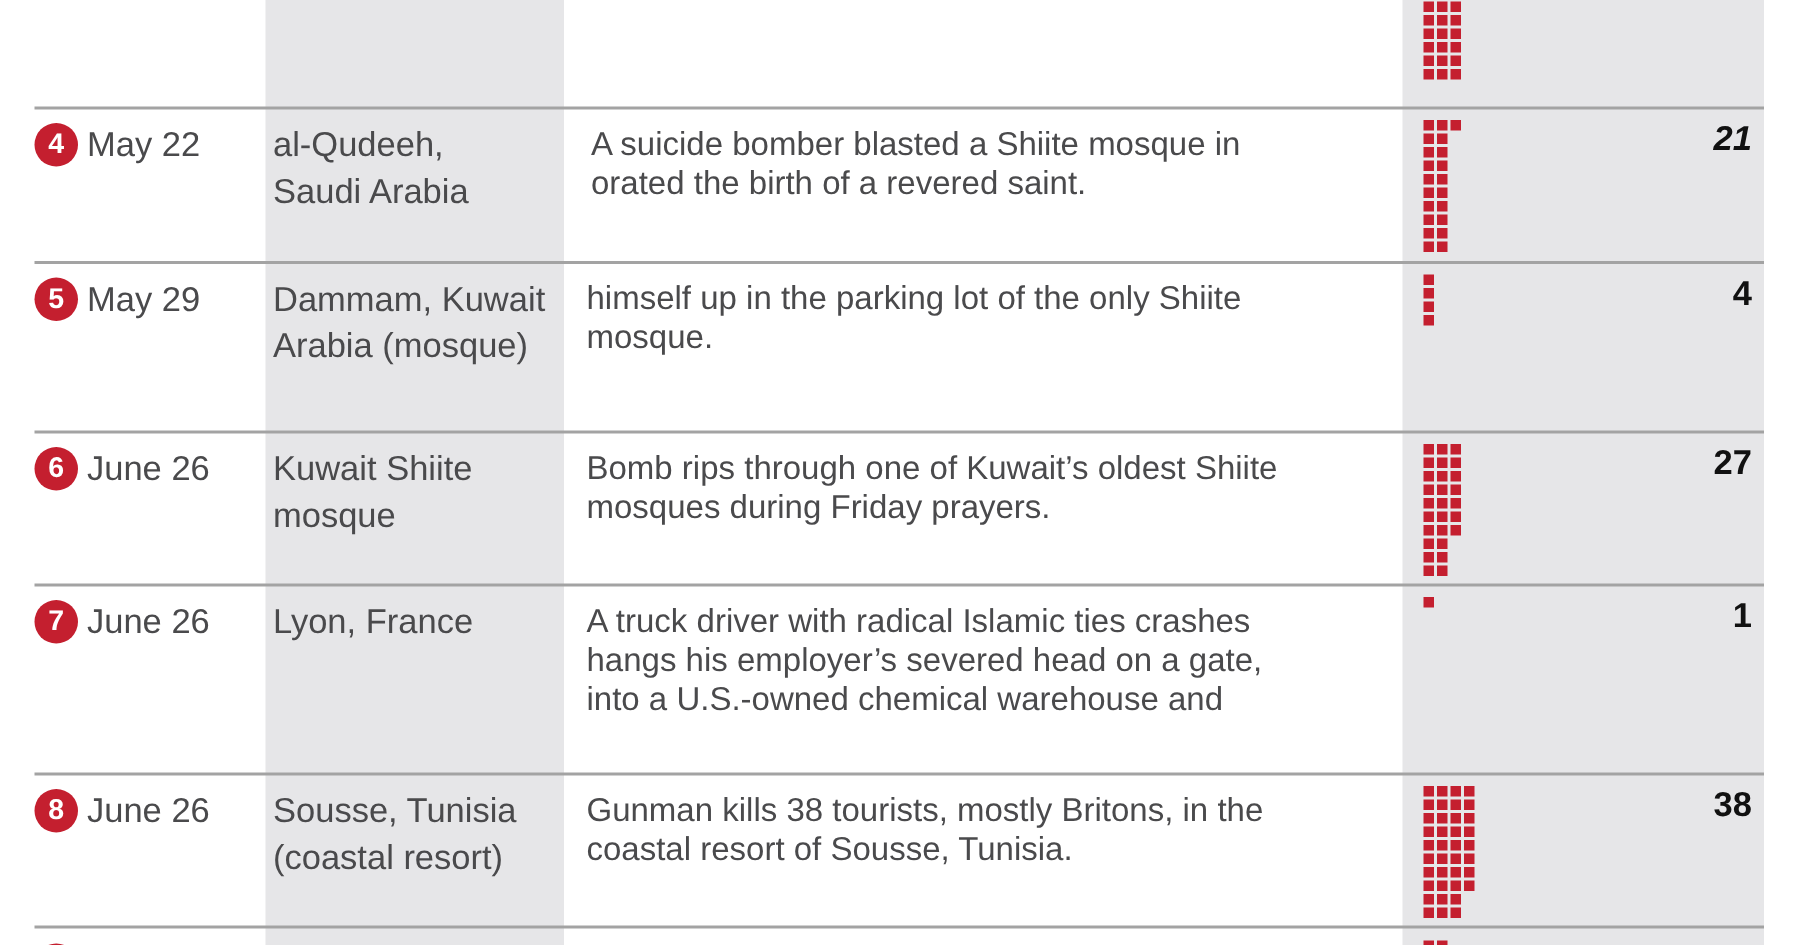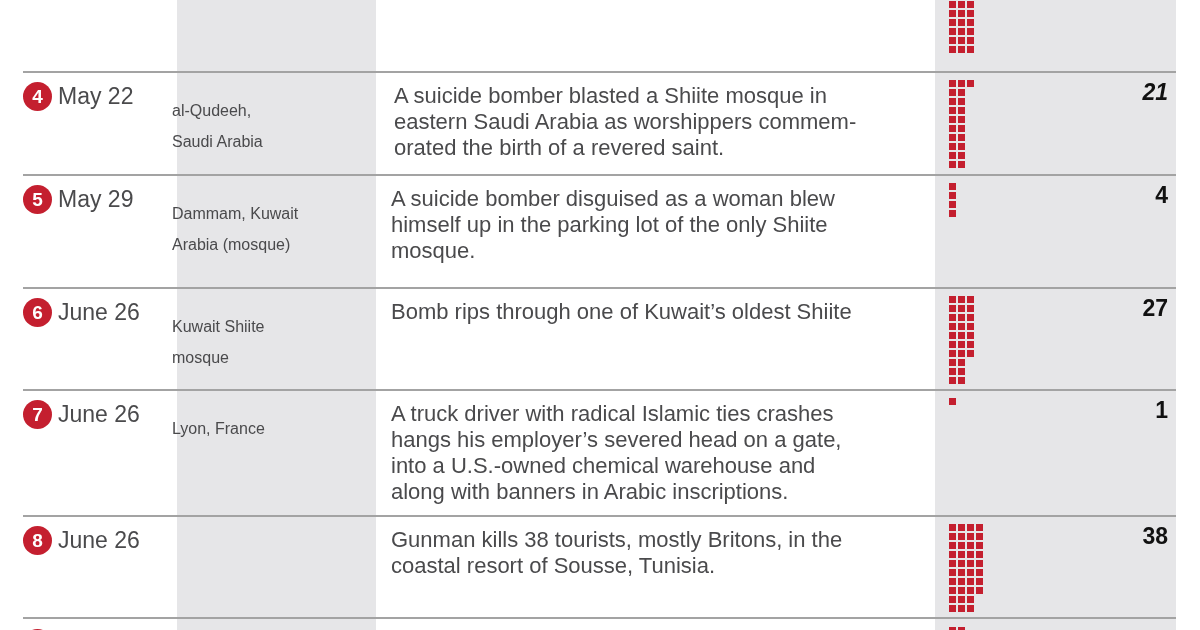--- a/index.html
+++ b/index.html
@@ -3,21 +3,21 @@
 <meta charset="utf-8">
 <style>
   html,body{margin:0;padding:0;}
   body{width:1200px;height:630px;overflow:hidden;background:#fff;position:relative;font-family:"Liberation Sans",sans-serif;color:#4a4a4c;}
   .col-bg{position:absolute;top:0;height:630px;background:#e6e6e8;}
   #loc-bg{left:177px;width:199px;}
   #ico-bg{left:935px;width:241px;}
   .divider{position:absolute;left:23px;width:1153px;height:2px;background:#a3a3a3;}
   .badge{position:absolute;left:23px;width:29px;height:29px;border-radius:50%;background:#c41f2f;color:#fff;font-weight:bold;font-size:19px;line-height:29px;text-align:center;}
   .date{position:absolute;left:58px;font-size:23px;line-height:31px;}
-  .loc{position:absolute;left:172px;width:190px;font-size:16px;line-height:31px;margin-top:14px;}
+  .loc{position:absolute;left:182px;width:190px;font-size:23px;line-height:31px;}
   .desc{position:absolute;left:391px;width:540px;font-size:22px;line-height:26px;}
   .count{position:absolute;right:32px;font-size:23px;font-weight:bold;color:#111;text-align:right;}
   .grid{position:absolute;left:949px;}
   .sq{position:absolute;width:7px;height:7px;background:#c41f2f;}
 </style>
 </head>
 <body>
 
 <div id="loc-bg" class="col-bg"></div>
 <div id="ico-bg" class="col-bg"></div>
@@ -49,21 +49,20 @@
       <div class="sq" style="left: 18px; top: 81px;"></div>
     </div>
     <div class="badge" style="top: 82px;">4</div>
     <div class="date" style="top: 81px;">May 22</div>
     <div class="loc" style="top: 81px;">
       <div>al-Qudeeh,</div>
       <div>Saudi Arabia</div>
     </div>
     <div class="desc" style="top: 83px; left: 394px;">
       <div>A suicide bomber blasted a Shiite mosque in</div>
-      <div>eastern Saudi Arabia as worshippers commem-</div>
       <div>orated the birth of a revered saint.</div>
     </div>
     <div class="count" style="top: 79px; font-style: italic;">21</div>
     <div class="grid" style="top: 80px;">
       <div class="sq" style="left: 0px; top: 0px;"></div>
       <div class="sq" style="left: 0px; top: 9px;"></div>
       <div class="sq" style="left: 0px; top: 18px;"></div>
       <div class="sq" style="left: 0px; top: 27px;"></div>
       <div class="sq" style="left: 0px; top: 36px;"></div>
       <div class="sq" style="left: 0px; top: 45px;"></div>
@@ -83,39 +82,39 @@
       <div class="sq" style="left: 9px; top: 81px;"></div>
       <div class="sq" style="left: 18px; top: 0px;"></div>
     </div>
     <div class="badge" style="top: 185px;">5</div>
     <div class="date" style="top: 184px;">May 29</div>
     <div class="loc" style="top: 184px;">
       <div>Dammam, Kuwait</div>
       <div>Arabia (mosque)</div>
     </div>
     <div class="desc" style="top: 186px;">
-      <div>A suicide bomber disguised as a woman blew</div>
       <div>himself up in the parking lot of the only Shiite</div>
       <div>mosque.</div>
     </div>
     <div class="count" style="top: 182px;">4</div>
     <div class="grid" style="top: 183px;">
       <div class="sq" style="left: 0px; top: 0px;"></div>
       <div class="sq" style="left: 0px; top: 9px;"></div>
       <div class="sq" style="left: 0px; top: 18px;"></div>
       <div class="sq" style="left: 0px; top: 27px;"></div>
     </div>
     <div class="badge" style="top: 298px;">6</div>
     <div class="date" style="top: 297px;">June 26</div>
     <div class="loc" style="top: 297px;">
       <div>Kuwait Shiite</div>
       <div>mosque</div>
     </div>
     <div class="desc" style="top: 299px;">
       <div>Bomb rips through one of Kuwait’s oldest Shiite</div>
+      <div>mosques during Friday prayers.</div>
     </div>
     <div class="count" style="top: 295px;">27</div>
     <div class="grid" style="top: 296px;">
       <div class="sq" style="left: 0px; top: 0px;"></div>
       <div class="sq" style="left: 0px; top: 9px;"></div>
       <div class="sq" style="left: 0px; top: 18px;"></div>
       <div class="sq" style="left: 0px; top: 27px;"></div>
       <div class="sq" style="left: 0px; top: 36px;"></div>
       <div class="sq" style="left: 0px; top: 45px;"></div>
       <div class="sq" style="left: 0px; top: 54px;"></div>
@@ -142,29 +141,30 @@
     </div>
     <div class="badge" style="top: 400px;">7</div>
     <div class="date" style="top: 399px;">June 26</div>
     <div class="loc" style="top: 399px;">
       <div>Lyon, France</div>
     </div>
     <div class="desc" style="top: 401px;">
       <div>A truck driver with radical Islamic ties crashes</div>
       <div>hangs his employer’s severed head on a gate,</div>
       <div>into a U.S.-owned chemical warehouse and</div>
-      <div>along with banners in Arabic inscriptions.</div>
     </div>
     <div class="count" style="top: 397px;">1</div>
     <div class="grid" style="top: 398px;">
       <div class="sq" style="left: 0px; top: 0px;"></div>
     </div>
     <div class="badge" style="top: 526px;">8</div>
     <div class="date" style="top: 525px;">June 26</div>
     <div class="loc" style="top: 525px;">
+      <div>Sousse, Tunisia</div>
+      <div>(coastal resort)</div>
     </div>
     <div class="desc" style="top: 527px;">
       <div>Gunman kills 38 tourists, mostly Britons, in the</div>
       <div>coastal resort of Sousse, Tunisia.</div>
     </div>
     <div class="count" style="top: 523px;">38</div>
     <div class="grid" style="top: 524px;">
       <div class="sq" style="left: 0px; top: 0px;"></div>
       <div class="sq" style="left: 0px; top: 9px;"></div>
       <div class="sq" style="left: 0px; top: 18px;"></div>

